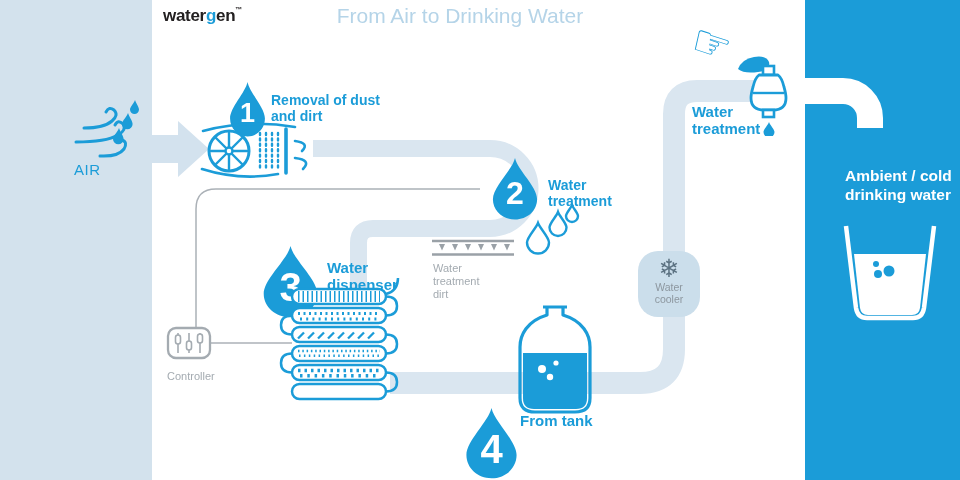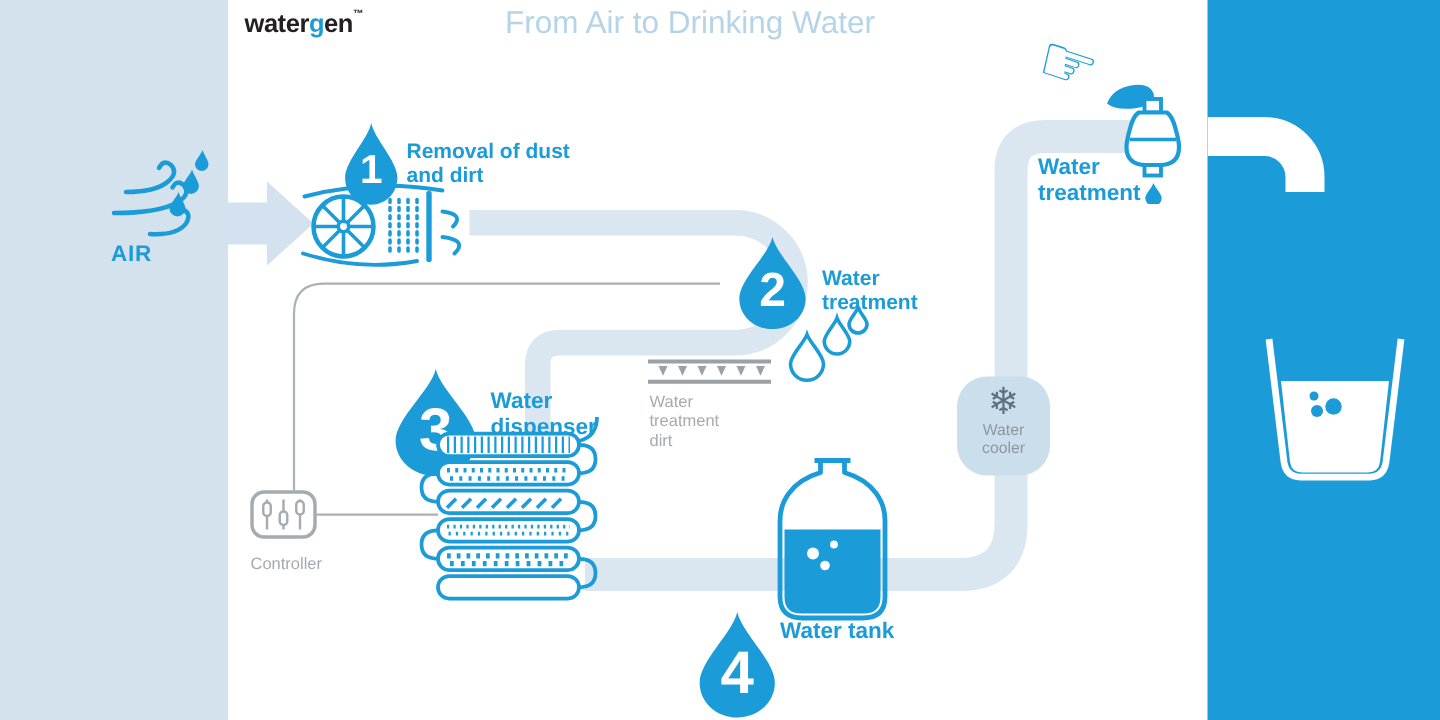--- a/index.html
+++ b/index.html
@@ -12,21 +12,21 @@
   
   .logo{position:absolute;left:163px;top:6px;font-size:17px;font-weight:700;color:#232021;letter-spacing:-0.3px;}
   .logo .accent{color:#1b9cd8;}
   .logo .tm{font-size:7px;vertical-align:top;color:#232021;}
   .title{position:absolute;left:310px;top:4px;width:300px;text-align:center;
          font-size:21px;font-weight:400;color:#b5d4e8;}
   
   .lbl{position:absolute;color:#1b9cd8;font-weight:700;font-size:14px;line-height:1.12;}
   .lbl.big{font-size:15px;}
   .gray-lbl{position:absolute;color:#a4abb1;font-size:11px;line-height:1.2;}
-  .air-label{position:absolute;left:74px;top:161px;color:#1b9cd8;font-weight:700;font-size:15px;letter-spacing:0.5px;}
+  .air-label{position:absolute;left:74px;top:161px;color:#1b9cd8;font-weight:400;font-size:15px;letter-spacing:0.5px;}
   
   .drop{position:absolute;}
   .drop svg{position:absolute;left:0;top:0;width:100%;height:100%;}
   .drop .num{position:absolute;left:0;top:16%;width:100%;height:84%;display:flex;
              align-items:center;justify-content:center;color:#ffffff;font-weight:700;}
   
   .cooler{position:absolute;left:638px;top:251px;width:62px;height:66px;background:#cbdeeb;
           border-radius:20px;text-align:center;}
   .cooler .flake{display:block;margin-top:4px;font-size:25px;line-height:26px;color:#5c7282;}
   .cooler .clbl{display:block;font-size:10.5px;line-height:12px;color:#8d979f;}
@@ -202,21 +202,21 @@
 
   <svg class="abs" style="left:513px;top:303px;" width="84" height="114" viewBox="0 0 84 114">
     <path d="M10 50 H74 V95 Q74 106 63 106 H21 Q10 106 10 95 Z" fill="#1b9cd8"></path>
     <path d="M34 4 h16 v8 C70 18 77 32 77 44 L77 95 Q77 109 62 109 L22 109 Q7 109 7 95 L7 44 C7 32 14 18 34 12 Z M30 4 h24" fill="none" stroke="#1b9cd8" stroke-width="3.2" stroke-linejoin="round"></path>
     <g fill="#ffffff">
       <circle cx="29" cy="66" r="4"></circle>
       <circle cx="43" cy="60" r="2.6"></circle>
       <circle cx="37" cy="74" r="3.2"></circle>
     </g>
   </svg>
-  <div class="lbl big" style="left:520px;top:413px;">Water tank</div>
+  <div class="lbl big" style="left:520px;top:413px;">From tank</div>
   <div class="drop" style="left:462px;top:408px;width:59px;height:71px;">
     <svg viewBox="0 0 40 52" preserveAspectRatio="none">
         <path d="M20 0 C18 10 3 24 3 34.5 C3 44 10.5 51.5 20 51.5 C29.5 51.5 37 44 37 34.5 C37 24 22 10 20 0 Z" fill="#1b9cd8"></path>
       </svg>
     <span class="num" style="font-size:40px;">4</span>
   </div>
 
   <div class="cooler">
     <span class="flake">❄</span>
     <span class="clbl"><span>Water</span><br><span>cooler</span></span>
@@ -231,20 +231,23 @@
     <rect x="31" y="60" width="11" height="7" fill="#ffffff" stroke="#1b9cd8" stroke-width="2.6"></rect>
     <path d="M37 72 c-1 3 -5.5 7.5 -5.5 10 a5.5 5.5 0 0 0 11 0 c0 -2.5 -4.5 -7 -5.5 -10 Z" fill="#1b9cd8"></path>
   </svg>
   <div class="lbl big" style="left:692px;top:104px;">
     <span>Water</span><br><span>treatment</span>
   </div>
 
   <svg class="abs" style="left:805px;top:70px;" width="100" height="72" viewBox="0 0 100 72">
     <path d="M0 21 H38 A27 27 0 0 1 65 48 V58" fill="none" stroke="#ffffff" stroke-width="26"></path>
   </svg>
+  <div class="out-text">
+    <span>Ambient / cold</span><br><span>drinking water</span>
+  </div>
   <svg class="abs" style="left:840px;top:224px;" width="100" height="98" viewBox="0 0 100 98">
     <path d="M14 30 L20 84 Q21 91 28 91 H72 Q79 91 80 84 L86 30 Z" fill="#ffffff"></path>
     <path d="M6 2 L16 84 Q17.5 94 27 94 H73 Q82.5 94 84 84 L94 2" fill="none" stroke="#ffffff" stroke-width="4.5" stroke-linejoin="round"></path>
     <g fill="#1b9cd8">
       <circle cx="36" cy="40" r="3"></circle>
       <circle cx="49" cy="47" r="5.5"></circle>
       <circle cx="38" cy="50" r="4"></circle>
     </g>
   </svg>
 

